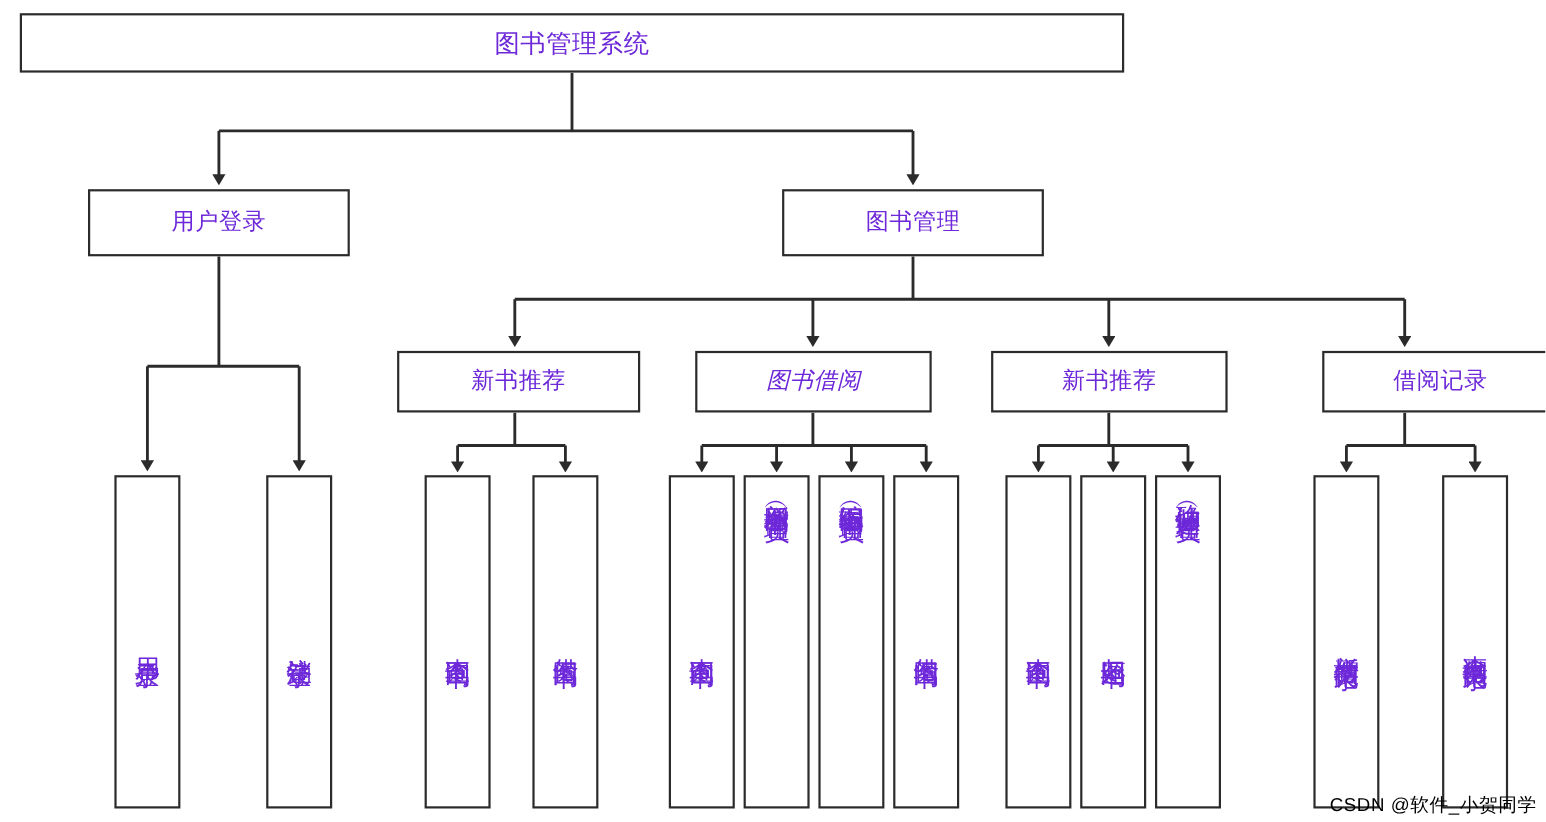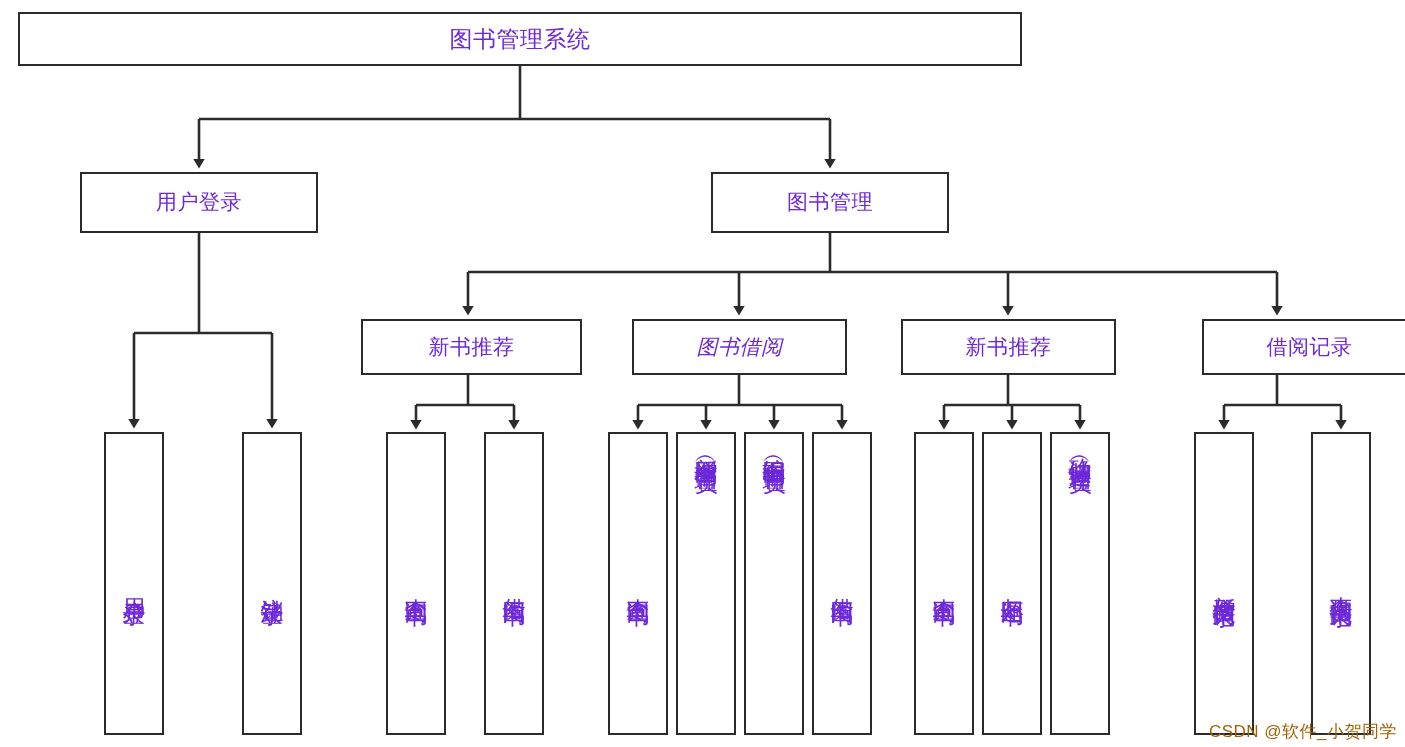--- a/index.html
+++ b/index.html
@@ -67,21 +67,21 @@
   
   .node.vert.centered {
     align-items: center;
     padding-top: 0;
   }
   #watermark {
     position: absolute;
     right: 8px;
     bottom: 4px;
     font-size: 17px;
-    color: #a16207;
+    color: #000000;
     letter-spacing: 0.5px;
     user-select: none;
     white-space: nowrap;
   }
 </style>
 </head>
 <body>
 
 <div id="diagram-root">
 

